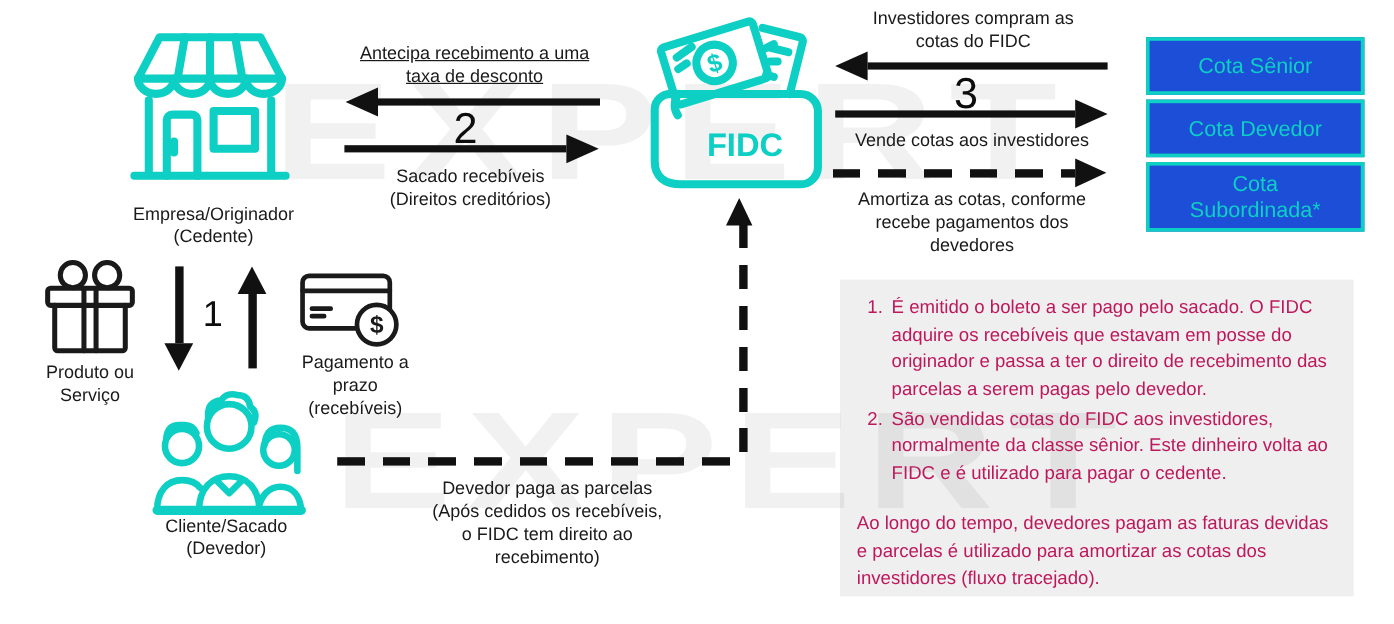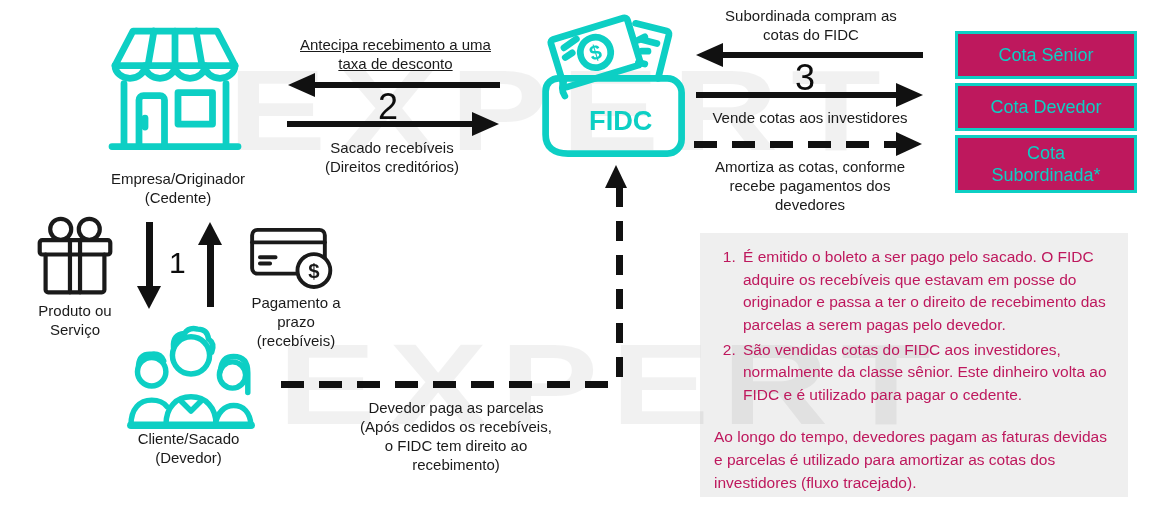--- a/index.html
+++ b/index.html
@@ -39,21 +39,21 @@
   .dash-h.right::after{
     content:"";position:absolute;right:-26px;top:-9px;width:0;height:0;
     border-left:26px solid #111;border-top:12px solid transparent;border-bottom:12px solid transparent;
   }
   .dash-v{position:absolute;width:7px;
     background:repeating-linear-gradient(180deg,#111 0 20px,transparent 20px 34px);}
   .tri-up{position:absolute;width:0;height:0;
     border-left:11px solid transparent;border-right:11px solid transparent;border-bottom:23px solid #111;}
   
   .quota{
-    width:176px;border:3px solid #0DCFC4;background:#be185d;color:#0DCFC4;
+    width:176px;border:3px solid #0DCFC4;background:#1d4ed8;color:#0DCFC4;
     font-size:18px;display:flex;align-items:center;justify-content:center;
     text-align:center;margin-bottom:4px;padding:0 26px;box-sizing:content-box;
     line-height:1.25;
   }
   .quota.h1{height:42px;width:124px;}
   .quota.h2{height:42px;width:124px;}
   .quota.h3{height:52px;width:124px;}
   
   .notes-bg{position:absolute;left:700px;top:233px;width:428px;height:264px;background:#efefef;}
   .notes-content{
@@ -151,21 +151,21 @@
       <circle cx="37" cy="27.5" r="9.5"></circle>
       <path d="M19 19 l9 -3 M18 25 l5 -1.5"></path>
       <text x="37" y="32" text-anchor="middle" font-size="13" font-weight="bold" fill="#0DCFC4" stroke="none">$</text>
     </g>
     <path d="M64 20 l4 -2 M66 27 h4 M64 34 l4 1"></path>
     <path d="M18 44 H82 a9 9 0 0 1 9 9 v29 a9 9 0 0 1 -9 9 H20 c-9 0 -14 -4 -14 -12 V52 c0 -5 4 -8 8 -8"></path>
     <path d="M18 44 c-2 4 -2 8 0 11"></path>
     <text x="53" y="76" text-anchor="middle" font-size="17" font-weight="bold" fill="#0DCFC4" stroke="none">FIDC</text>
   </svg>
 
-  <div class="lbl" style="left:702px;top:7px;width:218px;">Subordinada compram as
+  <div class="lbl" style="left:702px;top:7px;width:218px;">Investidores compram as
 cotas do FIDC</div>
   <div class="arrow left" style="left:723px;top:52px;width:200px;"></div>
   <div class="num" style="left:795px;top:57px;">3</div>
   <div class="arrow right" style="left:696px;top:92px;width:200px;"></div>
   <div class="lbl" style="left:700px;top:109px;width:220px;">Vende cotas aos investidores</div>
   <div class="dash-h right" style="left:694px;top:141px;width:202px;"></div>
   <div class="lbl" style="left:700px;top:158px;width:220px;">Amortiza as cotas, conforme
 recebe pagamentos dos
 devedores</div>
 

